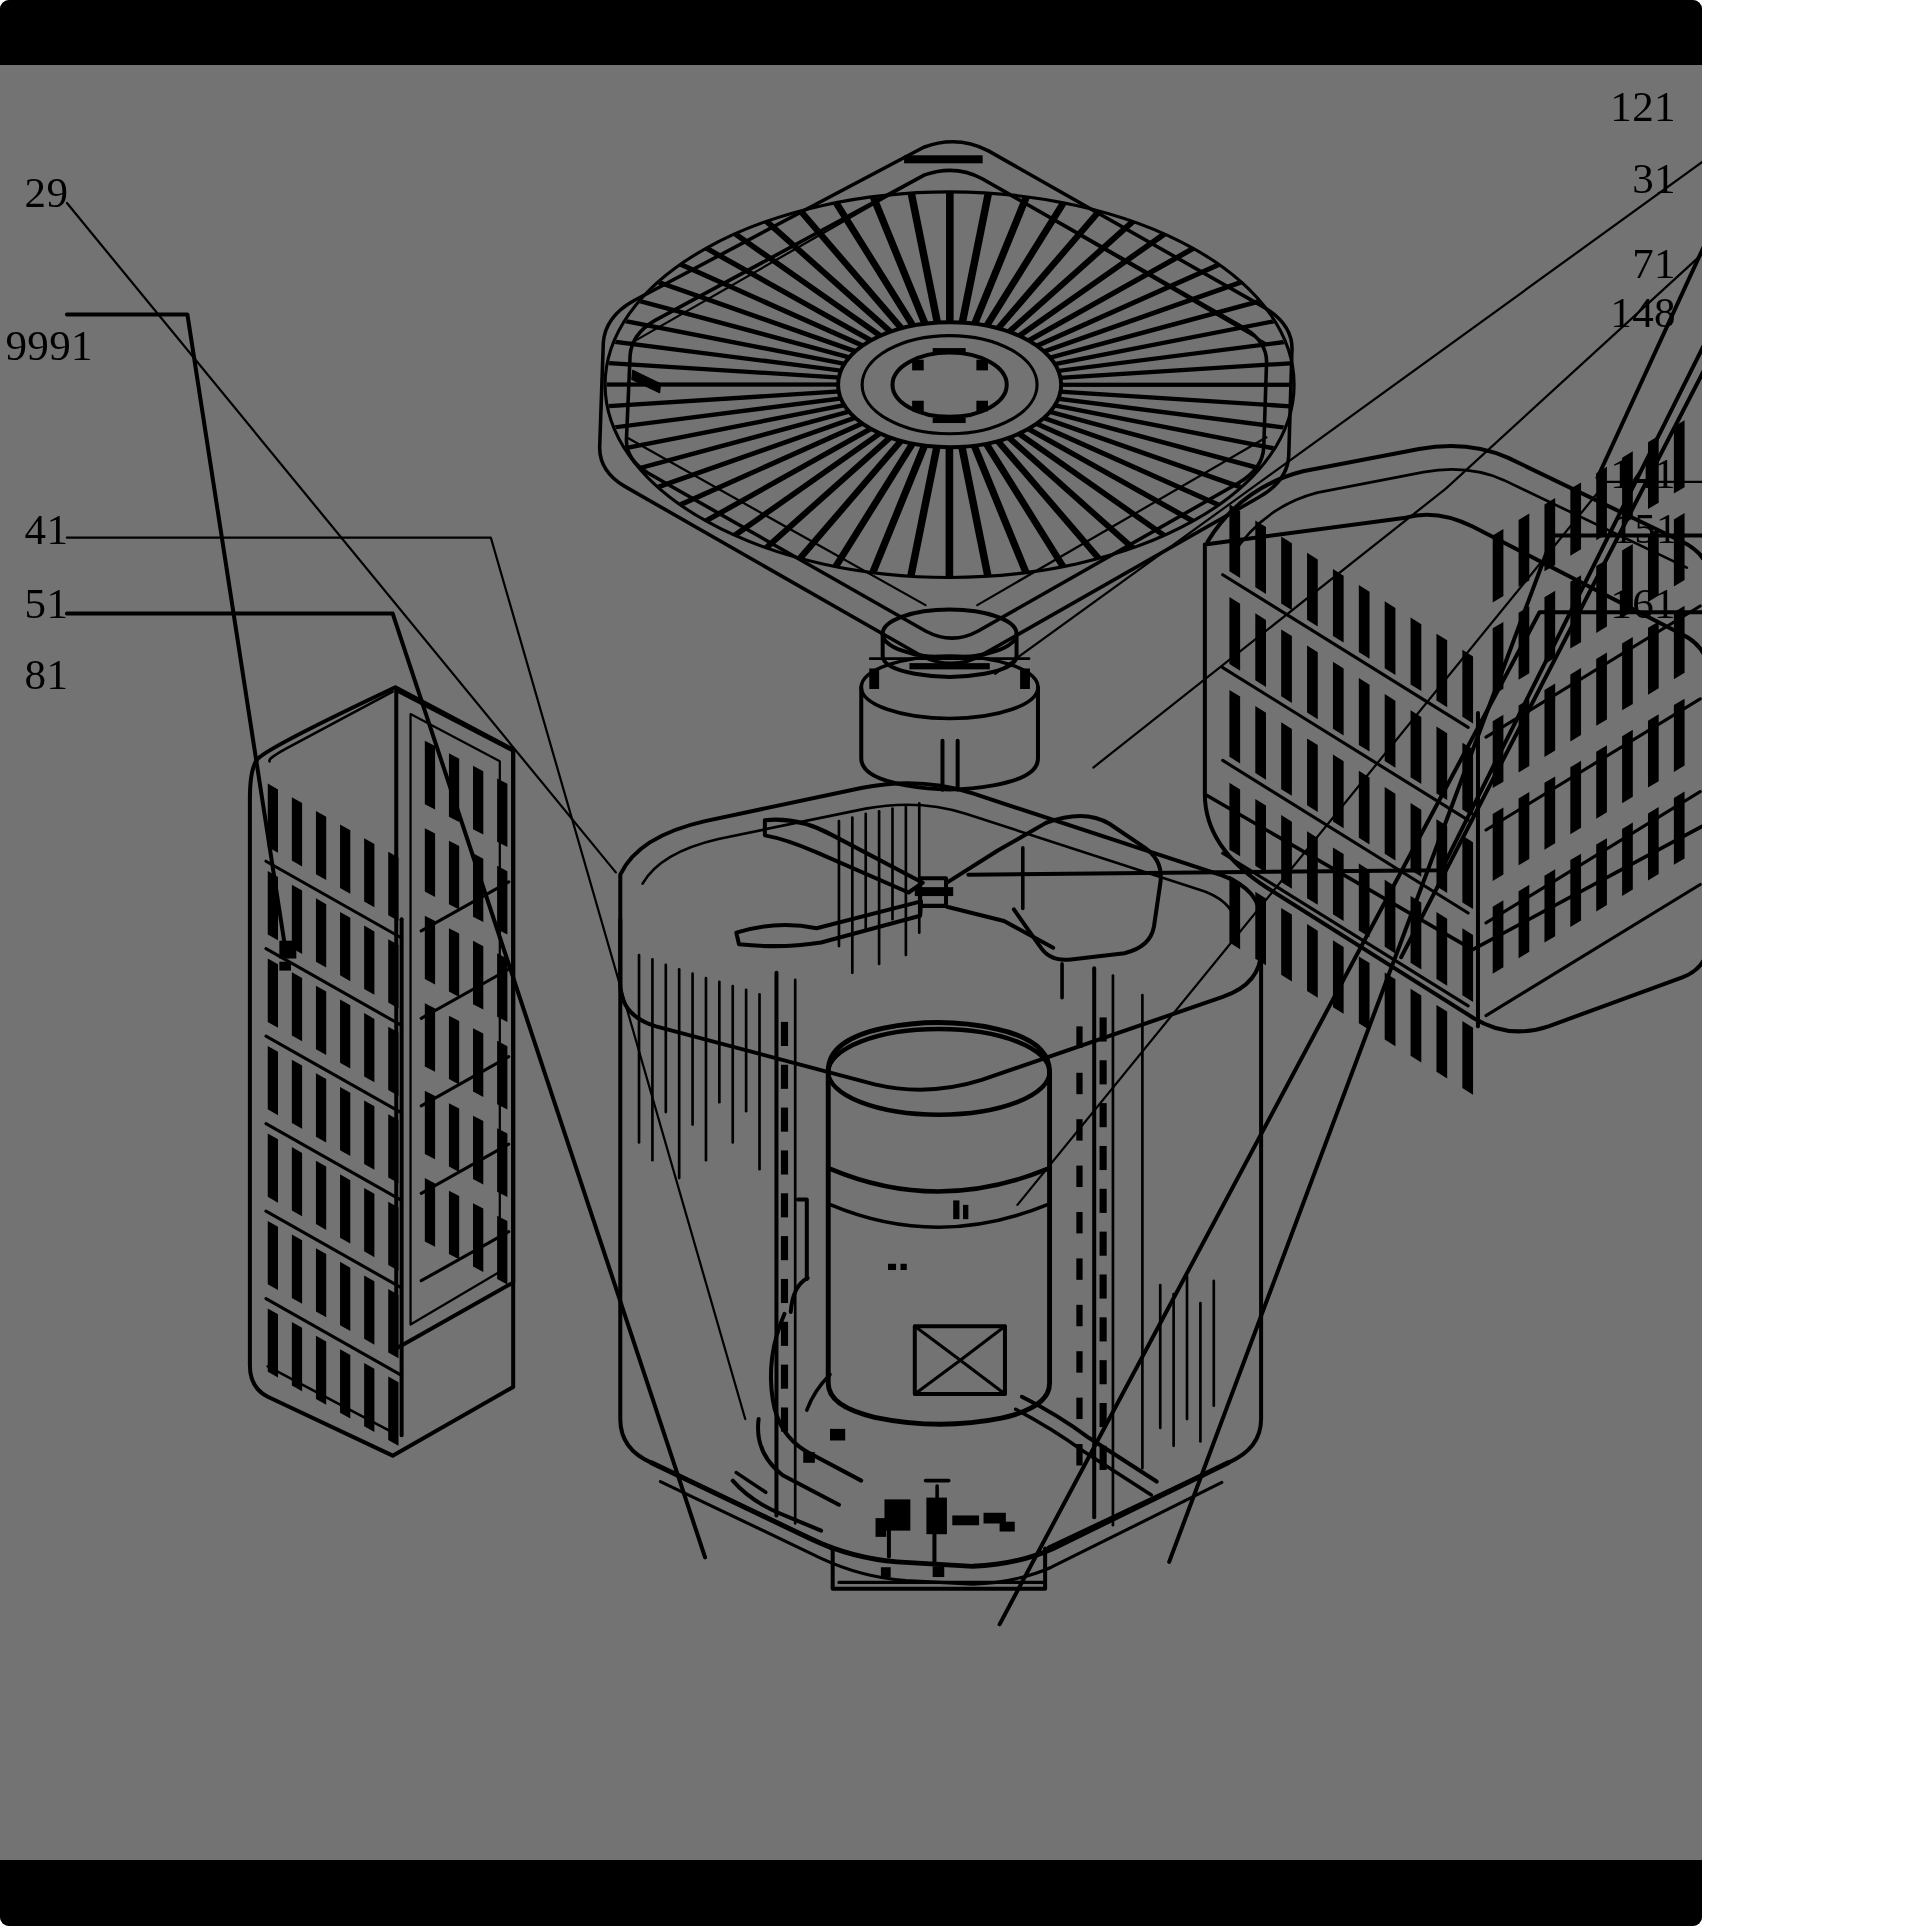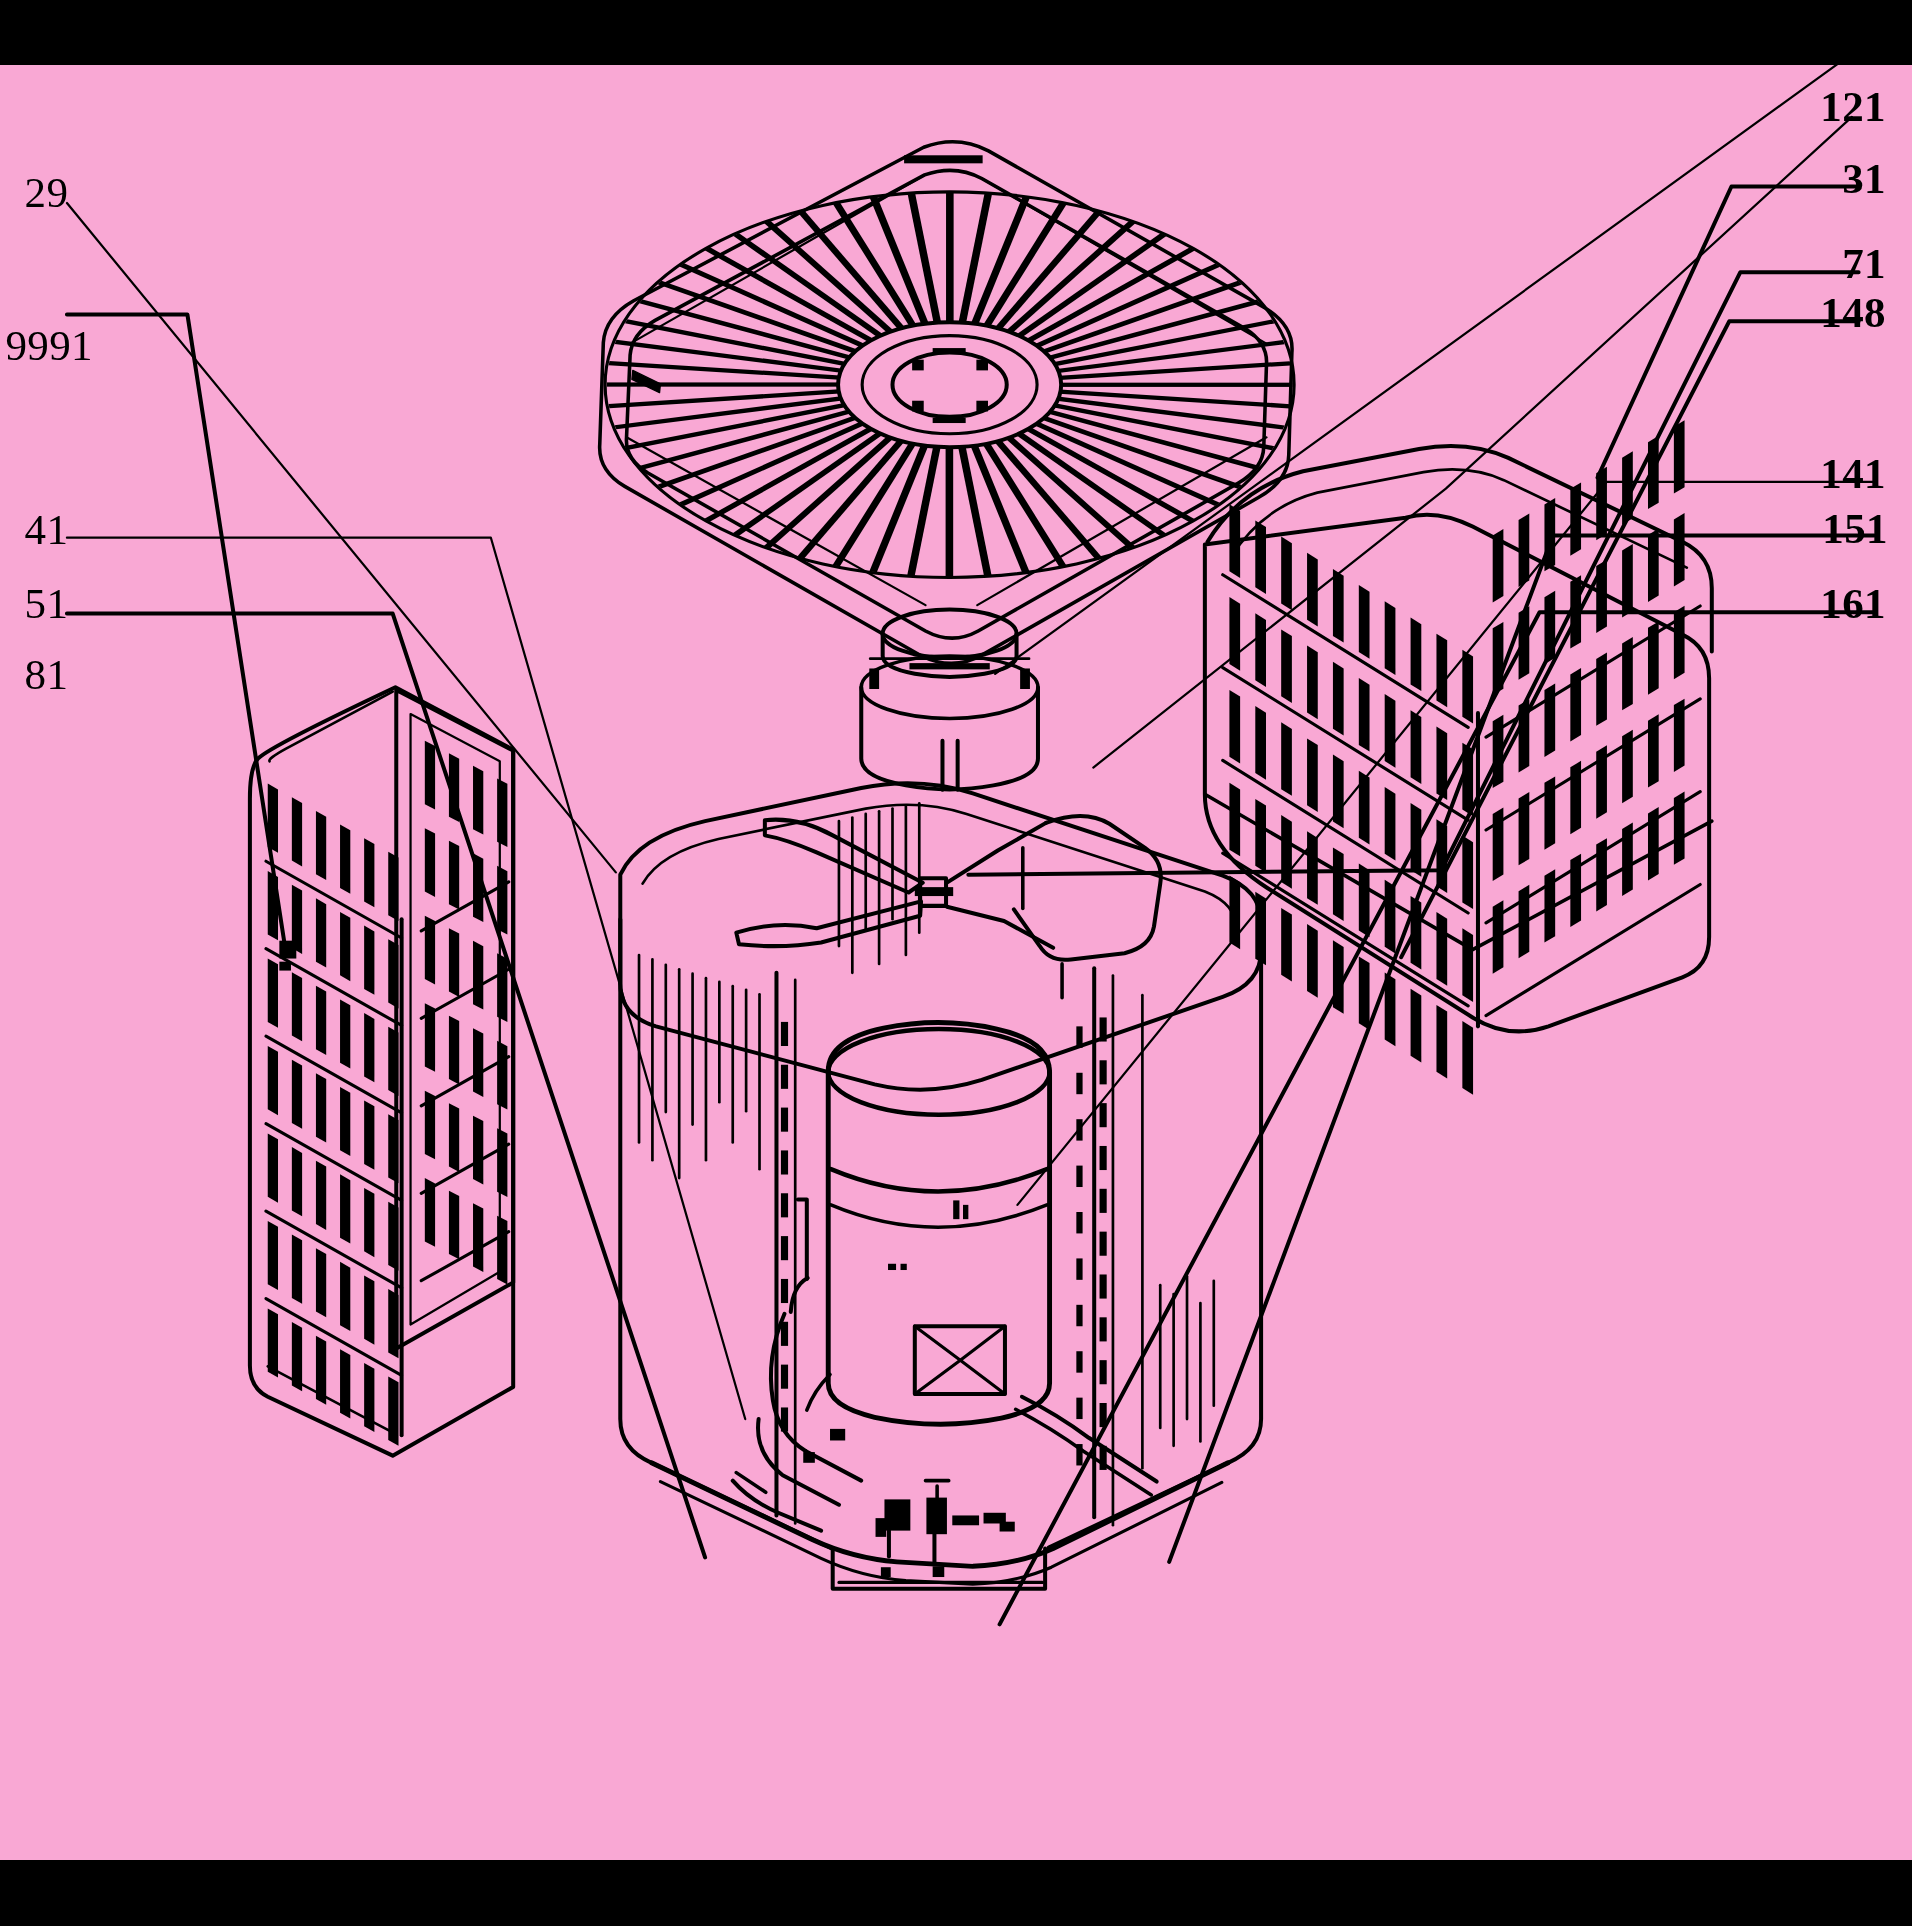--- a/index.html
+++ b/index.html
@@ -1,39 +1,40 @@
 <!DOCTYPE html>
 <html style="font-size:7.1px"><head>
 <meta charset="utf-8">
 <style>
   html,body{margin:0;padding:0;background:#ffffff;}
   body{font-family:"Liberation Serif",serif;}
   #sheet{
     position:relative;
-    width:1912px;
+    width:1702px;
     height:1926px;
-    background:#f9a8d4;
+    background:#737373;
     overflow:hidden;
+    border-radius:9px;
   }
   .bar{position:absolute;left:0;width:1926px;background:#000;}
   #bar-top{top:0;height:65px;}
   #bar-bottom{bottom:0;height:66px;}
 
   #canvas{position:absolute;left:0;top:0;width:1926px;height:1926px;}
 
   .lbl{
     position:absolute;
     font-family:"Liberation Serif",serif;
     font-size:43px;
     line-height:1;
     color:#000;
     white-space:nowrap;
     letter-spacing:0.4px;
   }
-  .lbl.r{text-align:right;font-weight:bold;}
+  .lbl.r{text-align:right;}
 </style>
 </head>
 <body>
 
 <div id="sheet">
 
   <div id="bar-top" class="bar"></div>
   <div id="bar-bottom" class="bar"></div>
 
   <svg id="canvas" viewBox="0 0 4316 4316" xmlns="http://www.w3.org/2000/svg">

